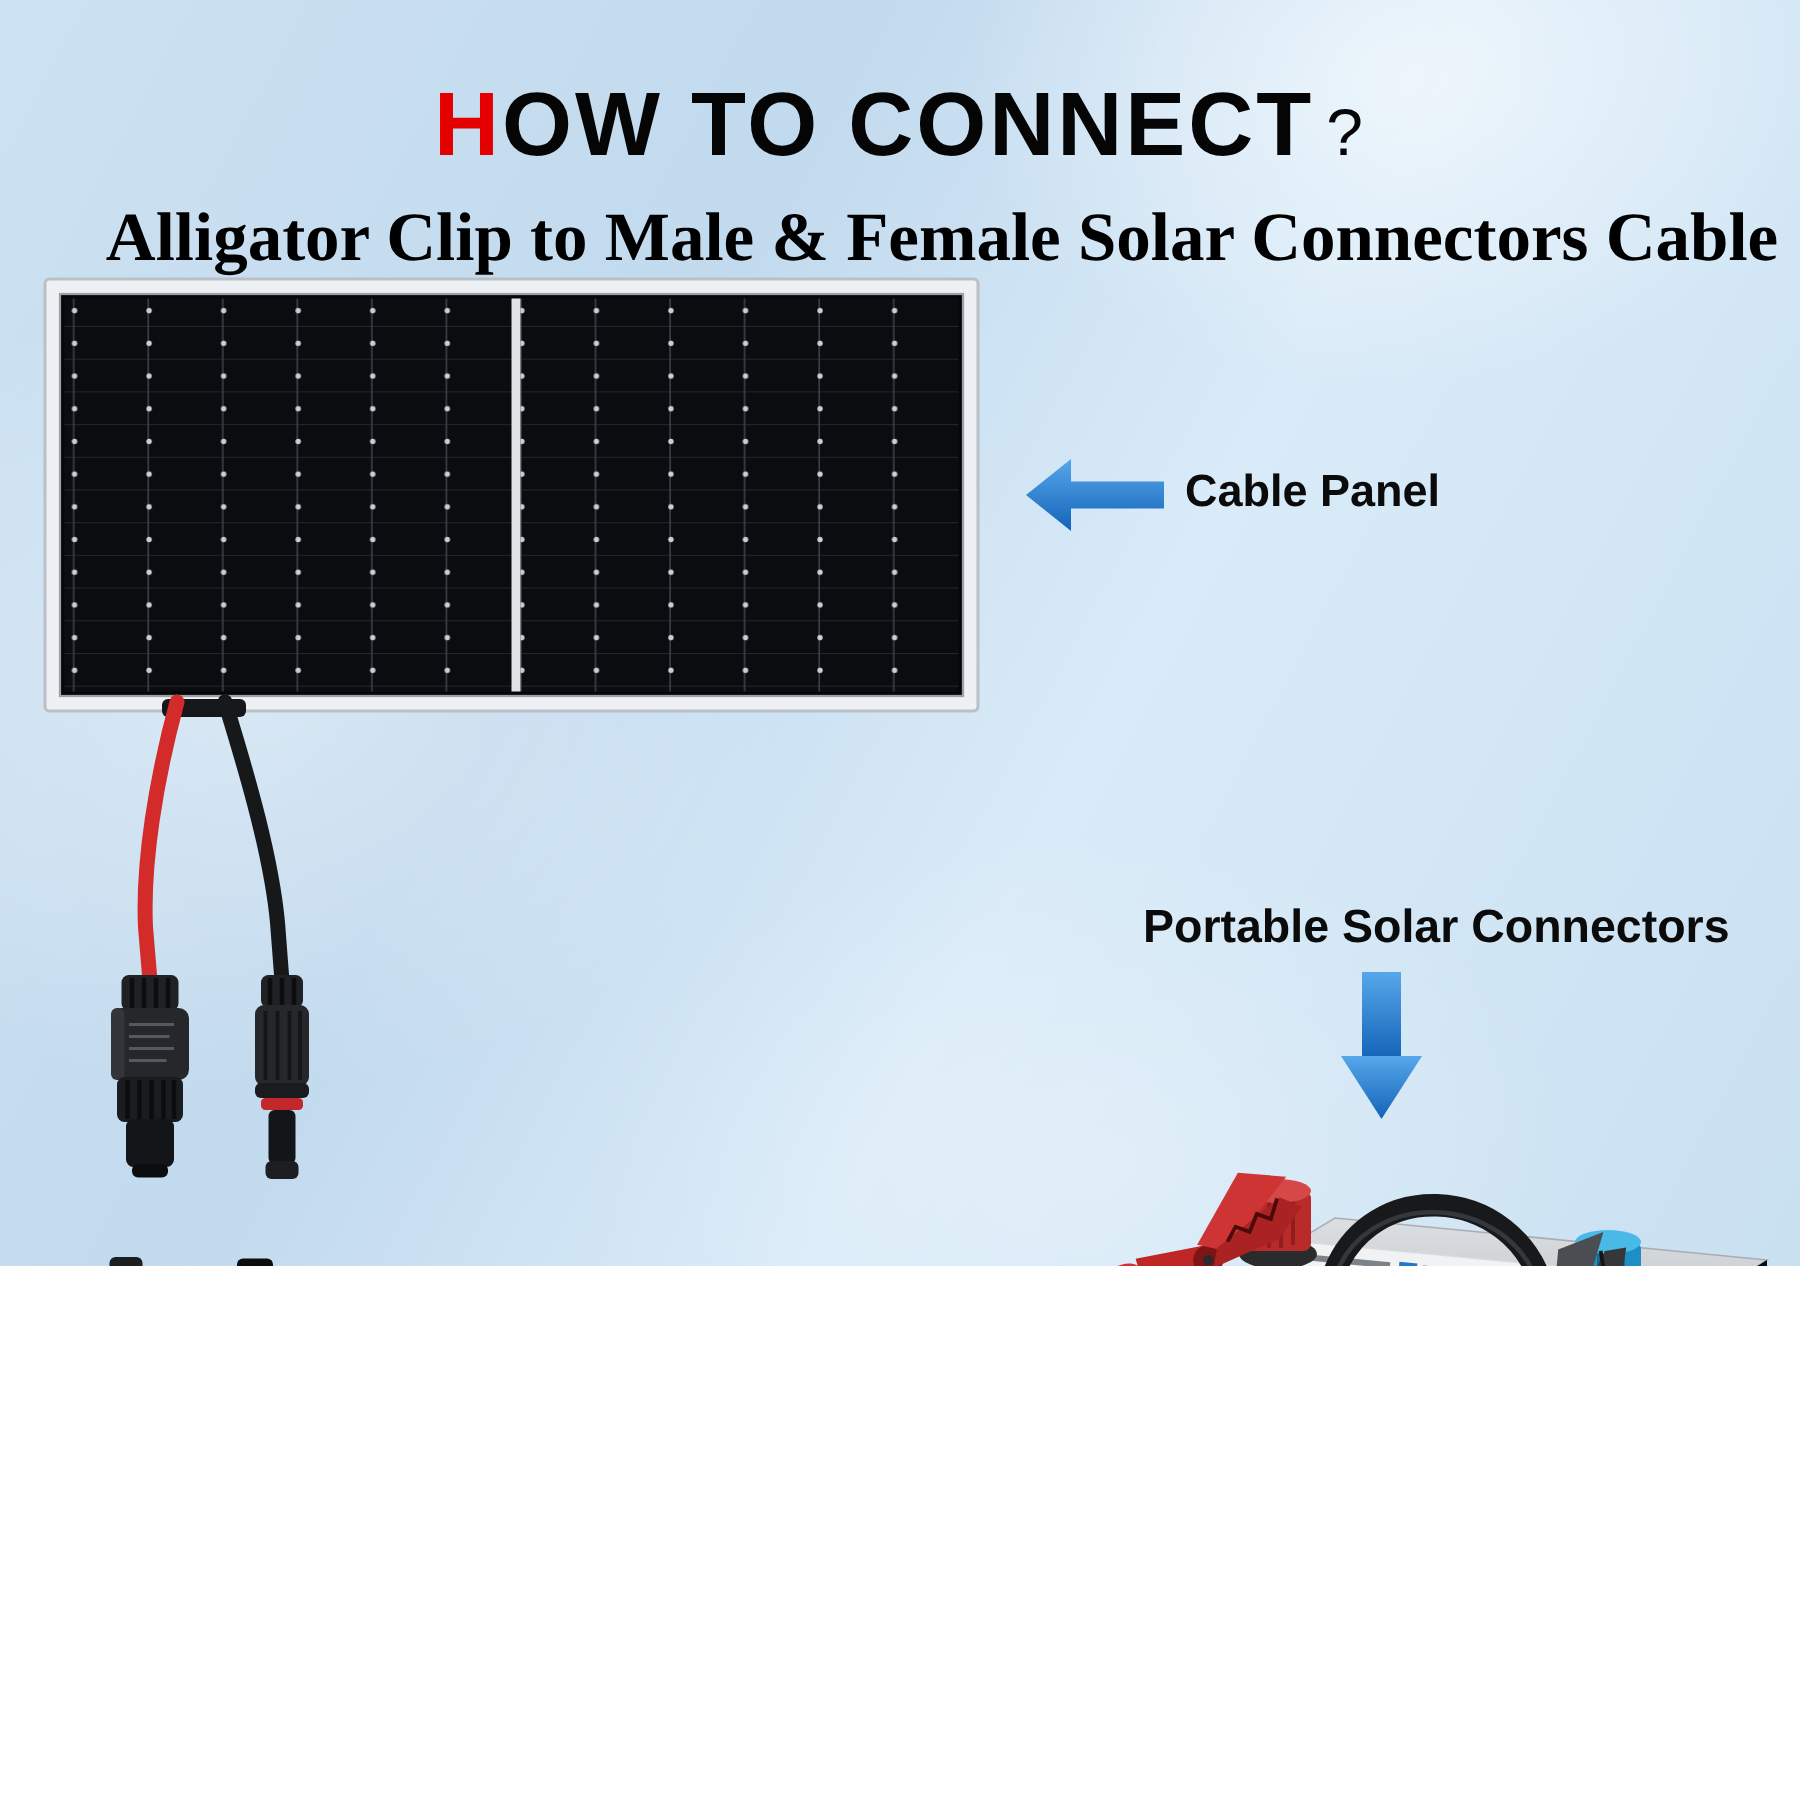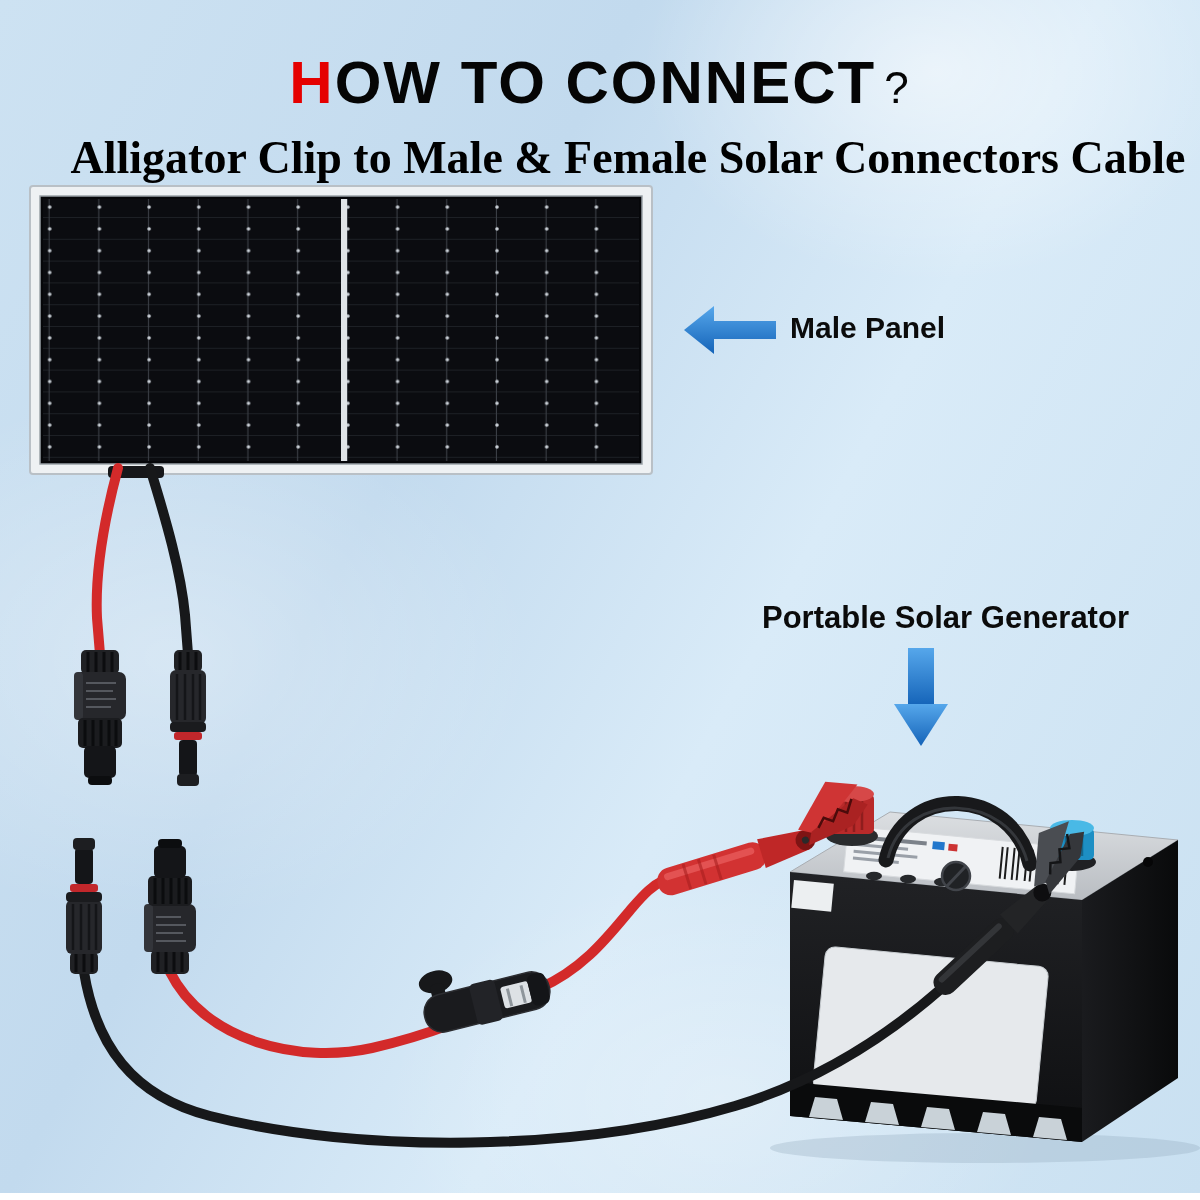--- a/index.html
+++ b/index.html
@@ -1,17 +1,17 @@
 <!DOCTYPE html>
 <html><head>
 <meta charset="utf-8">
 <style>
   html,body { margin:0; padding:0; }
   .stage {
-    position:relative; width:1200px; height:1193px; overflow:hidden;
+    position:relative; width:1200px; height:844px; overflow:hidden;
     font-family:"Liberation Sans", sans-serif;
     background:
       radial-gradient(420px 300px at 78% 6%, rgba(255,255,255,0.55), rgba(255,255,255,0) 70%),
       radial-gradient(520px 380px at 14% 55%, rgba(255,255,255,0.32), rgba(255,255,255,0) 70%),
       radial-gradient(480px 320px at 60% 92%, rgba(255,255,255,0.28), rgba(255,255,255,0) 70%),
       linear-gradient(118deg, #cde2f2 0%, #c2daee 35%, #d9ebf8 60%, #c9e0f1 100%);
   }
   .title {
     position:absolute; top:10px; left:0; width:100%; text-align:center;
     font-size:60px; font-weight:800; letter-spacing:2px; color:#050505;
@@ -223,16 +223,16 @@
       <path d="M158,-8 L166,-16 L174,-10 L182,-20 L190,-14 L198,-26" stroke="#141517" stroke-width="2.5" fill="none"></path>
     </g>
 
     <polygon points="684,330 714,306 714,321 776,321 776,339 714,339 714,354" fill="url(#arrowGrad)"></polygon>
     <g>
       <rect x="908" y="648" width="26" height="58" fill="url(#arrowGrad)"></rect>
       <polygon points="894,704 948,704 921,746" fill="url(#arrowGrad)"></polygon>
     </g>
   </svg>
 
-  <div class="callout solar">Male Panel</div>
-  <div class="callout generator">Portable Solar Generator</div>
+  <div class="callout solar">Cable Panel</div>
+  <div class="callout generator">Portable Solar Connectors</div>
 
 </div>
 
 </body></html>

